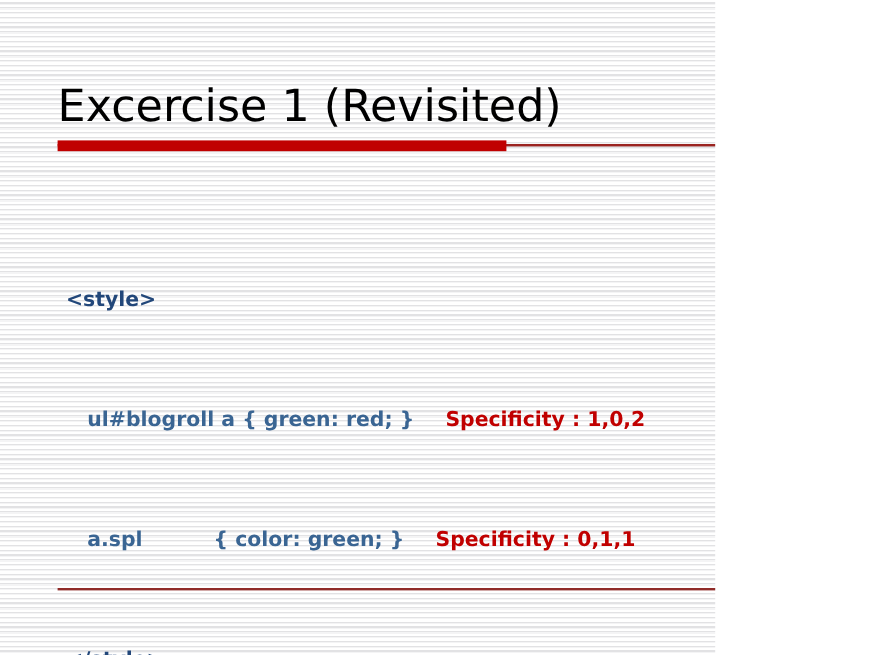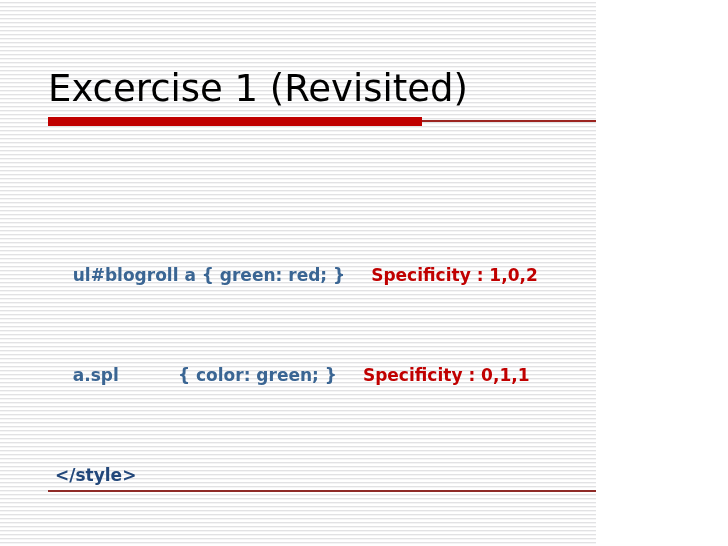--- a/index.html
+++ b/index.html
@@ -111,20 +111,21 @@
 
   <div id="title-block">
     <div id="page-title">Excercise 1 (Revisited)</div>
   </div>
 
   <div id="title-rule"></div>
   <div id="title-rule-thick"></div>
 
   <div id="code-block">
 
+    <div class="code-line outer">&lt;style&gt;</div>
 
     <div class="code-line inner"><span>   ul#blogroll a { green: red; }</span><span class="gap-a"></span><span class="spec">Specificity : 1,0,2</span></div>
 
     <div class="code-line inner"><span>   a.spl          { color: green; }</span><span class="gap-a"></span><span class="spec">Specificity : 0,1,1</span></div>
 
     <div class="code-line outer">&lt;/style&gt;</div>
 
     
 
     

